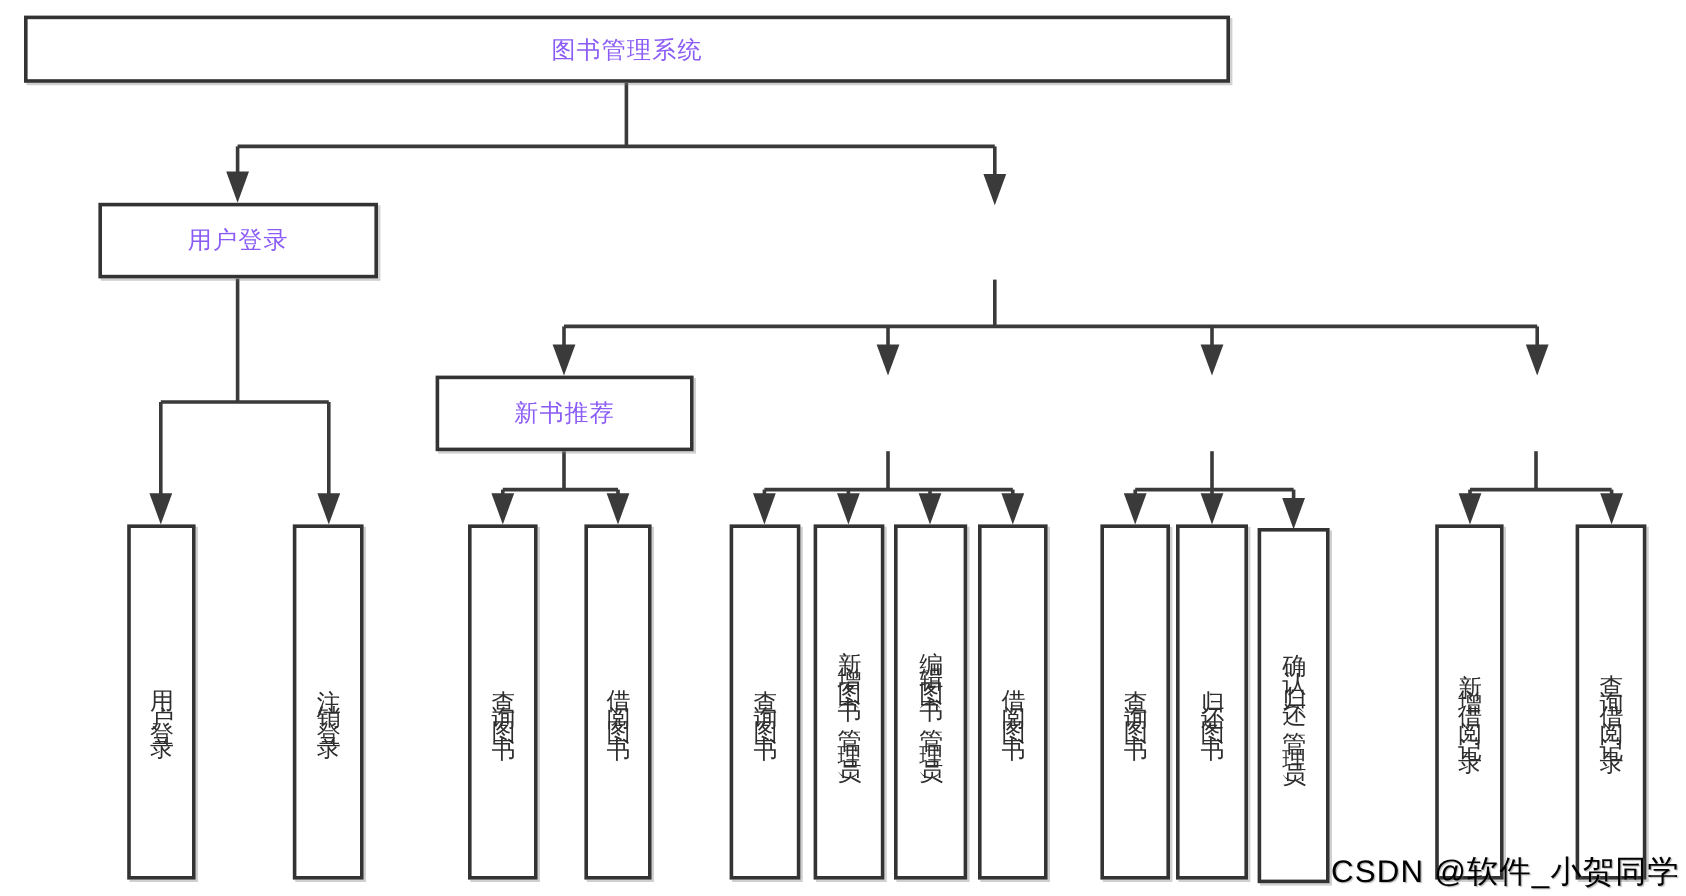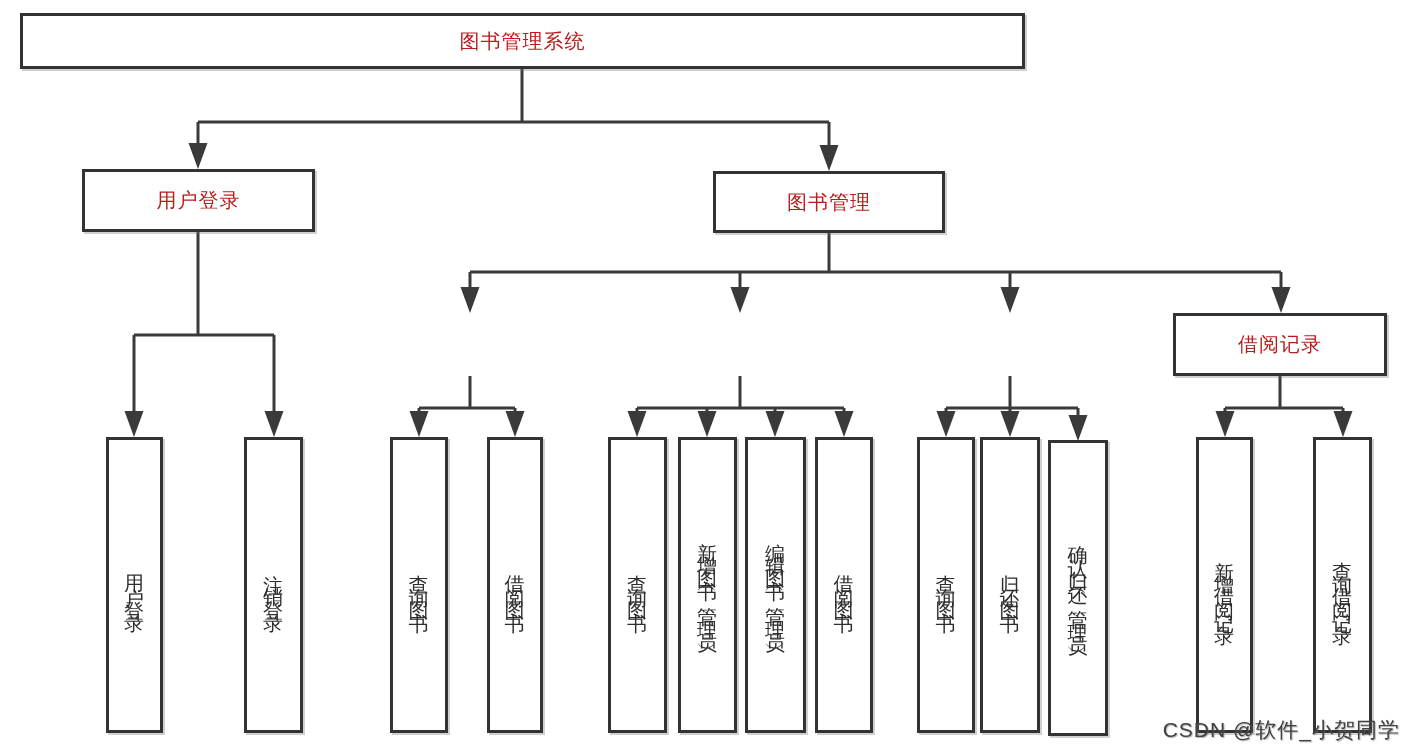--- a/index.html
+++ b/index.html
@@ -9,30 +9,30 @@
   }
   .wires{position:absolute;left:0;top:0;z-index:0;}
   .node{
     position:absolute;box-sizing:border-box;background:#ffffff;
     border:3px solid #333333;
     box-shadow:2px 2px 0 rgba(120,120,120,0.35);
     display:flex;align-items:center;justify-content:center;
     color:#2e2e2e;z-index:1;
   }
   .node.h span{
-    font-size:20px;letter-spacing:1px;white-space:nowrap;color:#b91c1c;
+    font-size:20px;letter-spacing:1px;white-space:nowrap;color:#8b5cf6;
   }
   .node.v span{
     writing-mode:vertical-rl;text-orientation:mixed;
     font-size:20px;letter-spacing:13px;line-height:1;color:#2e2e2e;
     white-space:nowrap;
   }
   .watermark{
     position:absolute;right:5px;bottom:3px;z-index:2;
-    font-size:21px;color:#404040;letter-spacing:1px;
+    font-size:26px;color:#000000;letter-spacing:1px;
     text-shadow:1px 1px 1px rgba(110,110,110,0.55);
     white-space:nowrap;
   }
 </style>
 </head>
 <body>
 
 <div class="canvas">
 
   <svg id="wires" class="wires" width="1405" height="747" viewBox="0 0 1405 747">
@@ -90,26 +90,23 @@
       <polygon points="1333.5,411 1352.5,411 1343,437" fill="#3a3a3a"></polygon>
     </svg>
 
   <div class="node h" style="left:20px;top:13px;width:1005px;height:56px">
     <span>图书管理系统</span>
   </div>
 
   <div class="node h" style="left:82px;top:169px;width:233px;height:63px">
     <span>用户登录</span>
   </div>
-  <div class="node h" style="left:713px;top:171px;width:232px;height:62px">
-    <span>图书管理</span>
-  </div>
 
-  <div class="node h" style="left:1173px;top:313px;width:214px;height:63px">
-    <span>借阅记录</span>
+  <div class="node h" style="left:363px;top:313px;width:215px;height:63px">
+    <span>新书推荐</span>
   </div>
 
   <div class="node v" style="left:106px;top:437px;width:57px;height:296px">
     <span>用户登录</span>
   </div>
   <div class="node v" style="left:244px;top:437px;width:59px;height:296px">
     <span>注销登录</span>
   </div>
 
   <div class="node v" style="left:390px;top:437px;width:58px;height:296px">

